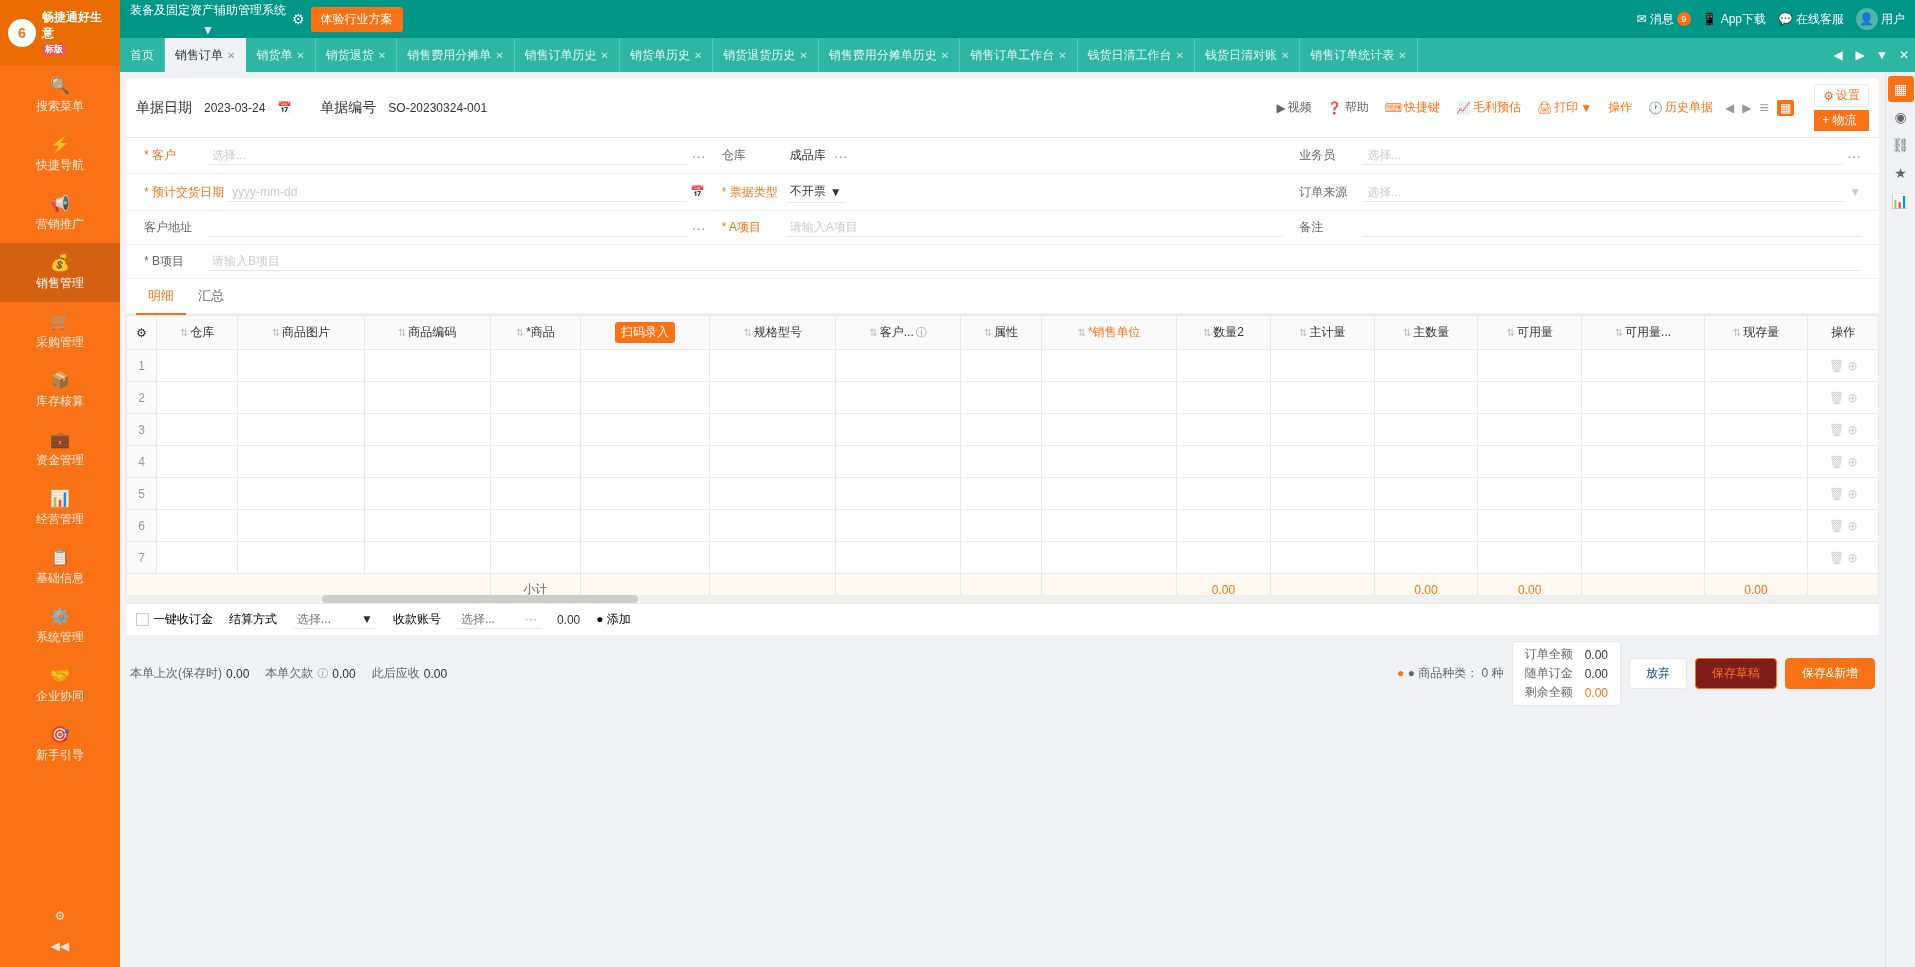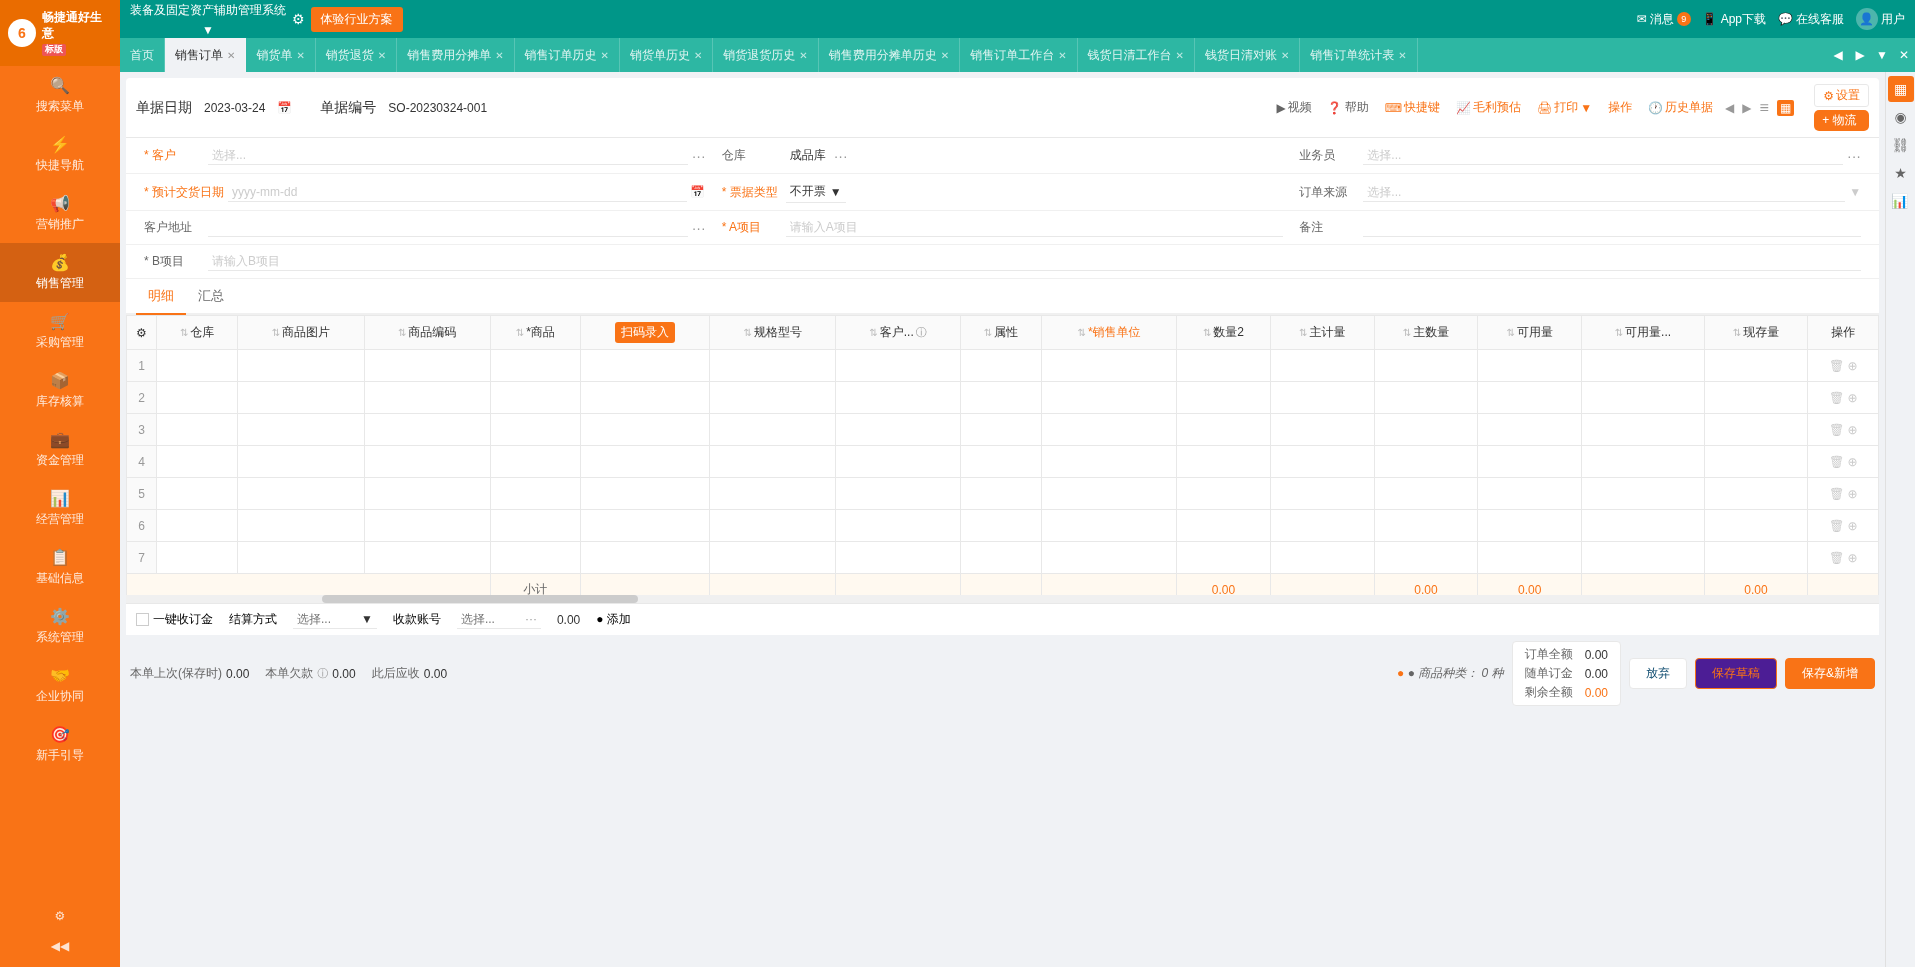--- a/index.html
+++ b/index.html
@@ -383,21 +383,21 @@
       cursor: pointer;
       font-size: 12px;
       color: #0c4a6e;
     }
     .action-btn.primary {
       background: #f97316;
       color: white;
       border-color: #f97316;
     }
     .action-btn.primary-outline {
-      background: #4c1d95;
+      background: #7f1d1d;
       color: #f97316;
       border-color: #f97316;
     }
 
     
     .right-panel {
       width: 30px;
       background: #f0f2f5;
       display: flex;
       flex-direction: column;
@@ -428,21 +428,21 @@
       cursor: pointer;
       color: #f97316;
       font-size: 11px;
       display: flex;
       align-items: center;
       gap: 2px;
     }
     .add-btn {
       background: #f97316;
       border: none;
-      border-radius: 5px;
+      border-radius: 0;
       padding: 2px 8px;
       cursor: pointer;
       color: white;
       font-size: 11px;
       display: flex;
       align-items: center;
       gap: 2px;
     }
     .col-sort { color: #bbb; font-size: 10px; }
     .th-inner { display: flex; align-items: center; justify-content: center; gap: 2px; }
@@ -1064,21 +1064,21 @@
           <span>本单欠款</span>
           <span class="help-icon">ⓘ</span>
           <span class="bottom-stat-value">0.00</span>
         </div>
         <div class="bottom-stat">
           <span>此后应收</span>
           <span class="bottom-stat-value">0.00</span>
         </div>
 
         <div class="bottom-right">
-          <span style="color:#666; font-size:12px;font-style:italic;">
+          <span style="color:#666; font-size:12px;">
             <span class="orange-dot">●</span>
             <span>● 商品种类：</span>
             <span>0 种</span>
           </span>
 
           <div class="summary-box">
             <div class="summary-row">
               <span>订单全额</span>
               <span class="summary-amount">0.00</span>
             </div>

